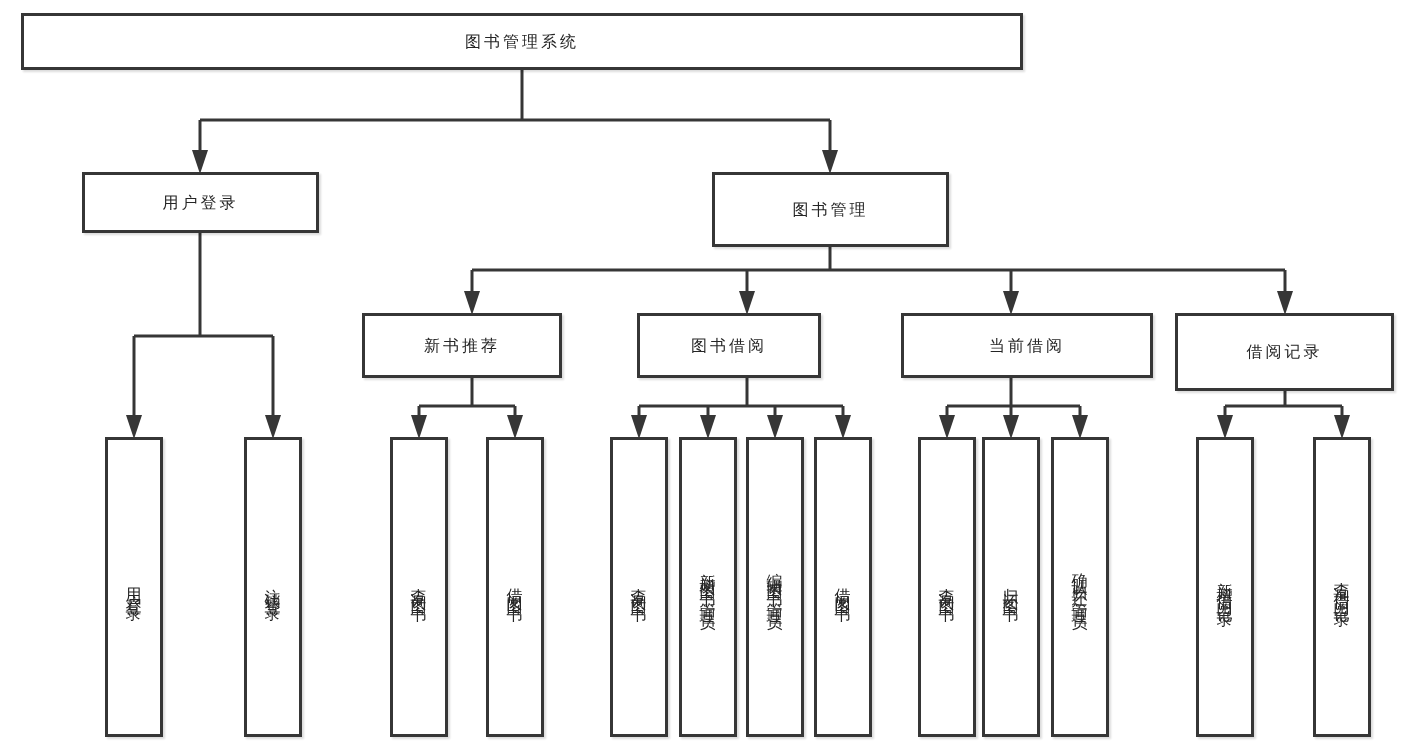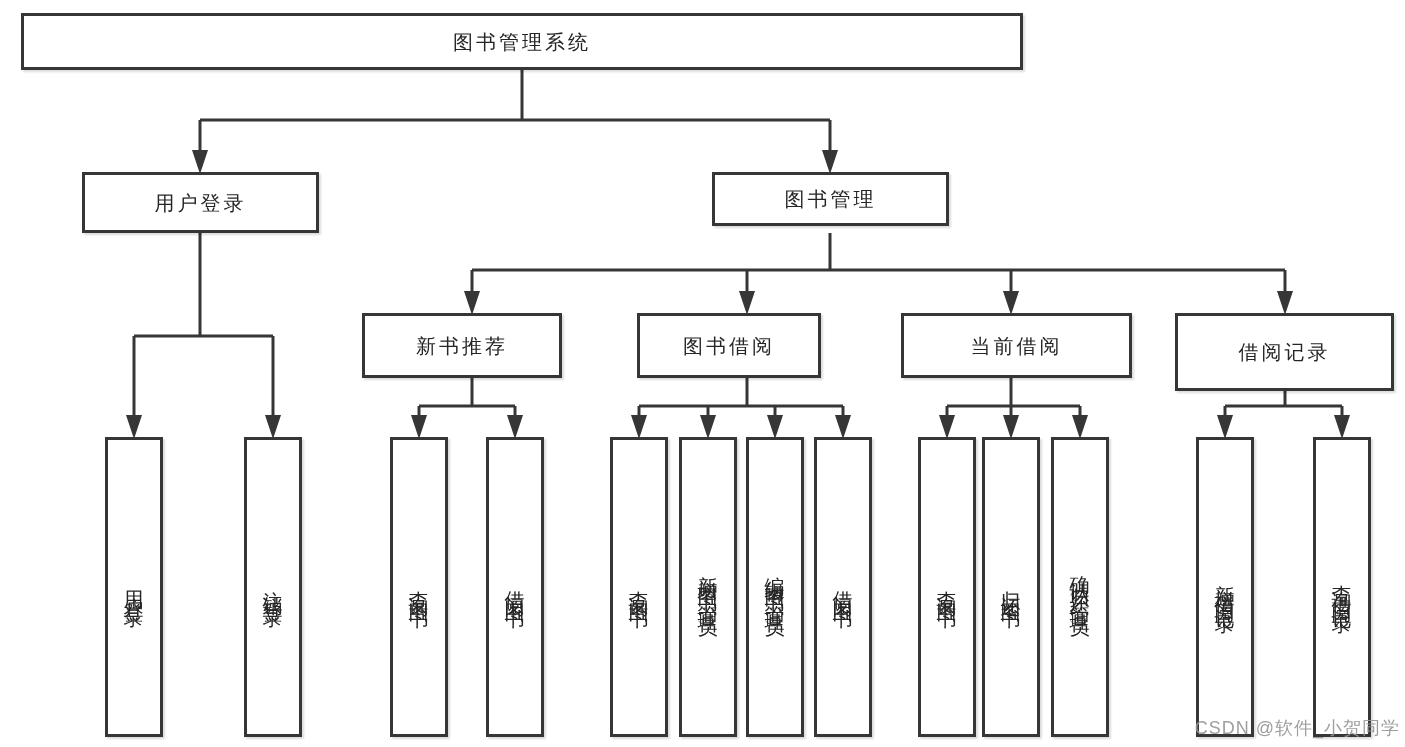--- a/index.html
+++ b/index.html
@@ -9,21 +9,21 @@
   }
   svg.connectors{position:absolute;left:0;top:0;z-index:1;}
   svg.connectors path{stroke:#363636;stroke-width:3;fill:none;stroke-linecap:butt;}
   svg.connectors polygon{fill:#363636;stroke:none;}
   .box{
     position:absolute;box-sizing:border-box;background:#ffffff;
     border:3px solid #363636;display:flex;align-items:center;justify-content:center;
     color:#252525;z-index:2;box-shadow:2px 2px 2px rgba(0,0,0,0.14);
   }
   .box span{
-    font-size:20px;letter-spacing:3px;white-space:nowrap;line-height:1.2;
+    font-size:16px;letter-spacing:3px;white-space:nowrap;line-height:1.2;
   }
   .box.v span{
     writing-mode:vertical-rl;text-orientation:mixed;letter-spacing:6px;
   }
   .watermark{
     position:absolute;top:716px;right:5px;z-index:5;
     font-size:18px;letter-spacing:1px;color:rgba(150,150,150,0.92);
   }
 </style>
 </head>
@@ -86,31 +86,31 @@
       <polygon points="1334,415 1350,415 1342,439"></polygon>
     </svg>
 
   <div class="box h" style="left:21px;top:13px;width:1002px;height:57px">
     <span>图书管理系统</span>
   </div>
 
   <div class="box h" style="left:82px;top:172px;width:237px;height:61px">
     <span>用户登录</span>
   </div>
-  <div class="box h" style="left:712px;top:172px;width:237px;height:54px">
+  <div class="box h" style="left:712px;top:172px;width:237px;height:75px">
     <span>图书管理</span>
   </div>
 
   <div class="box h" style="left:362px;top:313px;width:200px;height:65px">
     <span>新书推荐</span>
   </div>
   <div class="box h" style="left:637px;top:313px;width:184px;height:65px">
     <span>图书借阅</span>
   </div>
-  <div class="box h" style="left:901px;top:313px;width:231px;height:65px">
+  <div class="box h" style="left:901px;top:313px;width:252px;height:65px">
     <span>当前借阅</span>
   </div>
   <div class="box h" style="left:1175px;top:313px;width:219px;height:78px">
     <span>借阅记录</span>
   </div>
 
   <div class="box v" style="left:105px;top:437px;width:58px;height:300px">
     <span>用户登录</span>
   </div>
   <div class="box v" style="left:244px;top:437px;width:58px;height:300px">
@@ -147,15 +147,14 @@
     <span>确认归还（管理员）</span>
   </div>
 
   <div class="box v" style="left:1196px;top:437px;width:58px;height:300px">
     <span>新增借阅记录</span>
   </div>
   <div class="box v" style="left:1313px;top:437px;width:58px;height:300px">
     <span>查询借阅记录</span>
   </div>
 
-  <div class="watermark">CSDN @软件_小贺同学</div>
 
 </div>
 
 </body></html>

